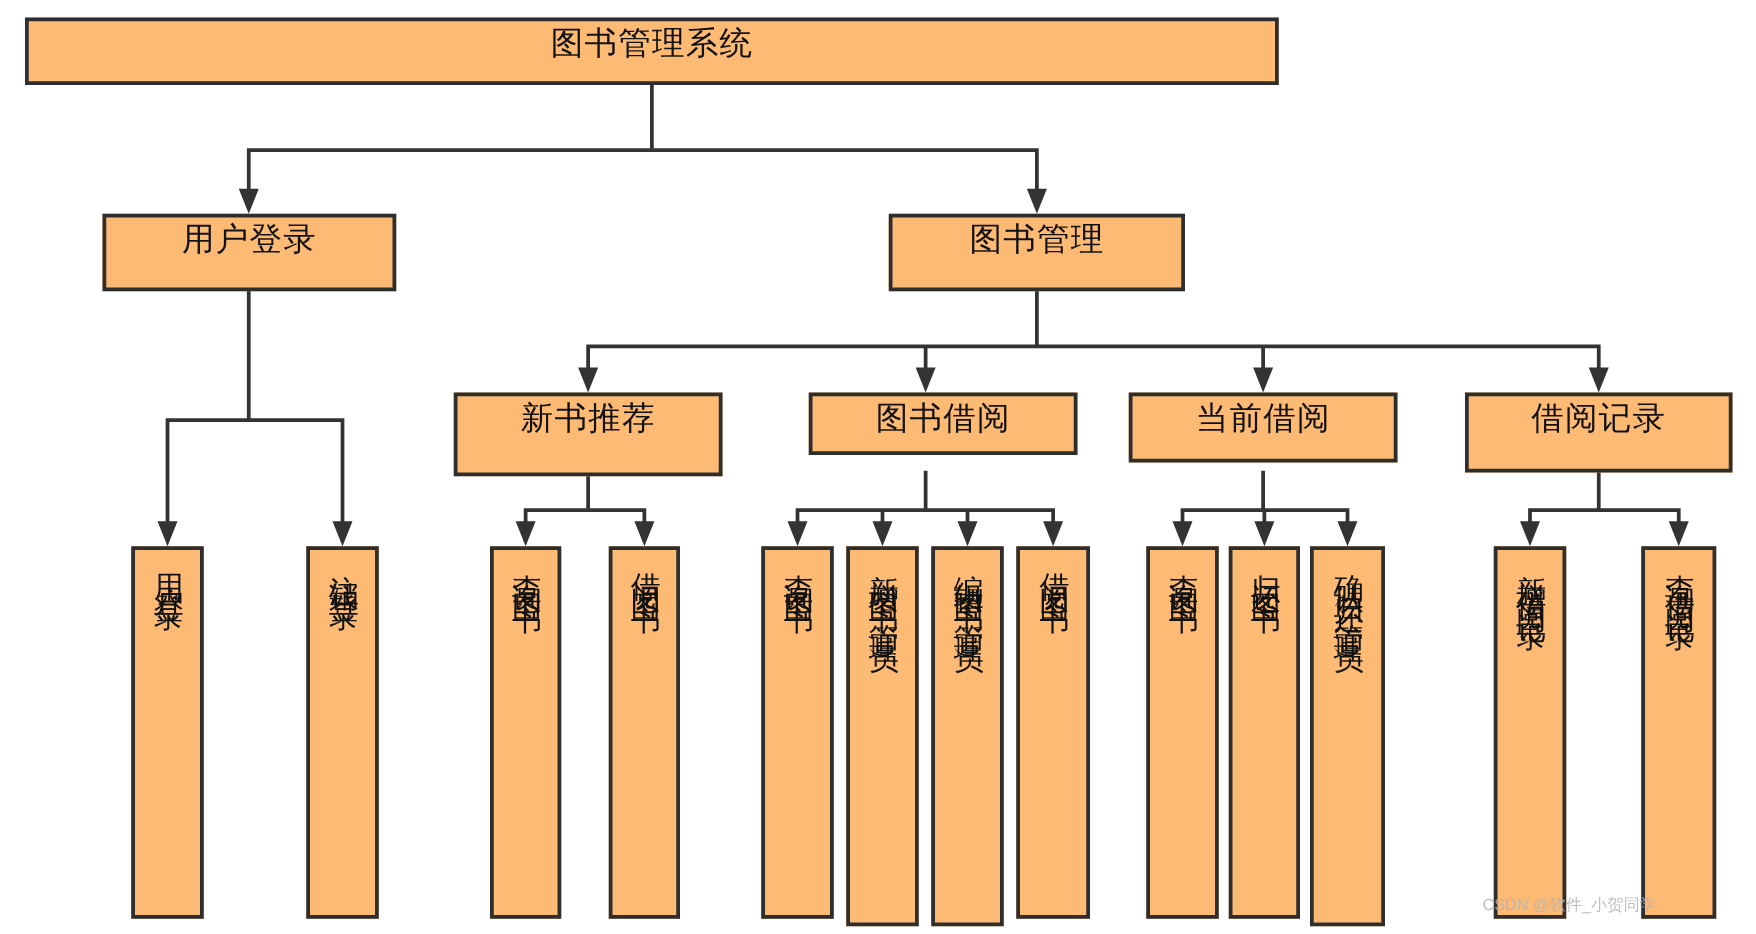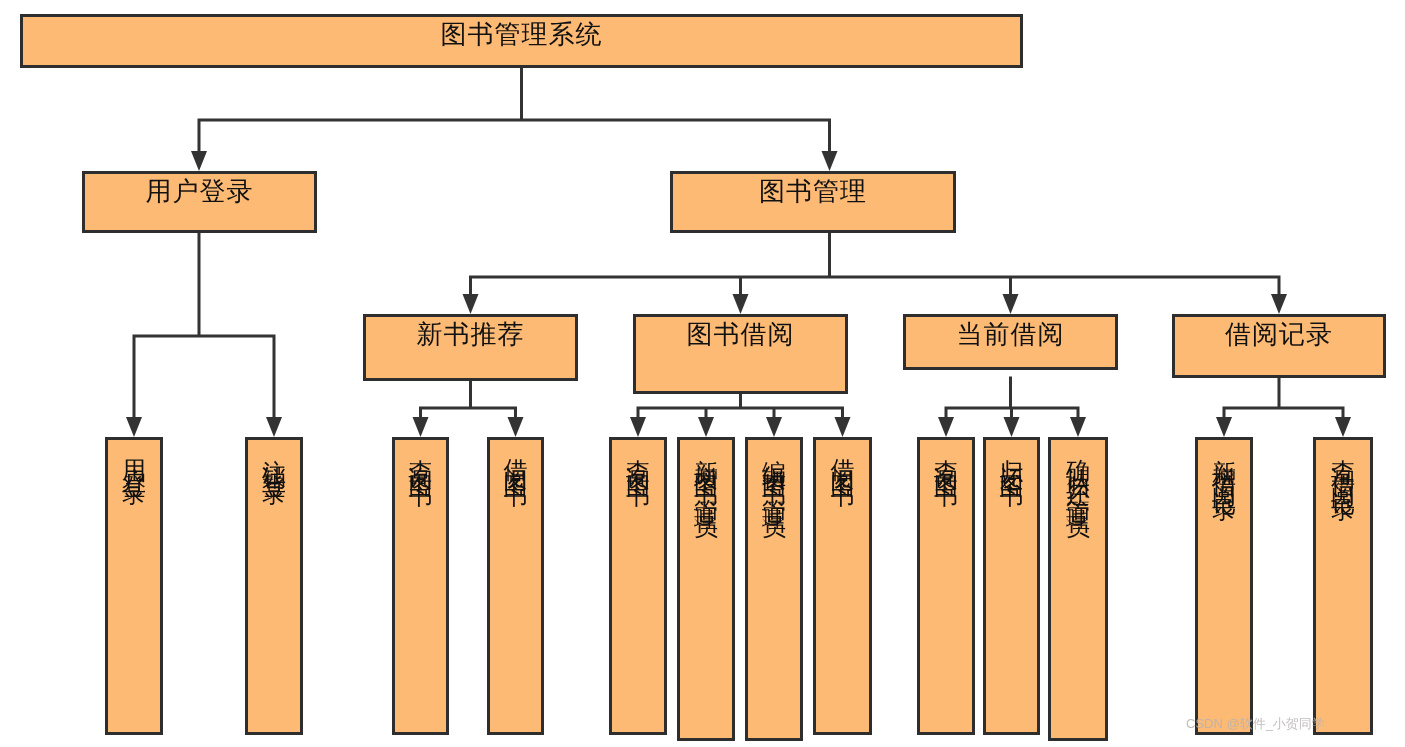--- a/index.html
+++ b/index.html
@@ -79,28 +79,28 @@
     <polygon points="1335,417 1351,417 1343,437"></polygon>
   </svg>
 
   <div class="box" style="left:20px;top:14px;width:1003px;height:54px">
     <span class="hlbl">图书管理系统</span>
   </div>
 
   <div class="box" style="left:82px;top:171px;width:235px;height:62px">
     <span class="hlbl">用户登录</span>
   </div>
-  <div class="box" style="left:670px;top:171px;width:286px;height:62px">
+  <div class="box" style="left:711px;top:171px;width:237px;height:62px">
     <span class="hlbl">图书管理</span>
   </div>
 
   <div class="box" style="left:363px;top:314px;width:215px;height:67px">
     <span class="hlbl">新书推荐</span>
   </div>
-  <div class="box" style="left:633px;top:314px;width:215px;height:80px">
+  <div class="box" style="left:647px;top:314px;width:215px;height:50px">
     <span class="hlbl">图书借阅</span>
   </div>
   <div class="box" style="left:903px;top:314px;width:215px;height:56px">
     <span class="hlbl">当前借阅</span>
   </div>
   <div class="box" style="left:1172px;top:314px;width:214px;height:64px">
     <span class="hlbl">借阅记录</span>
   </div>
 
   <div class="box" style="left:105px;top:437px;width:58px;height:298px">

